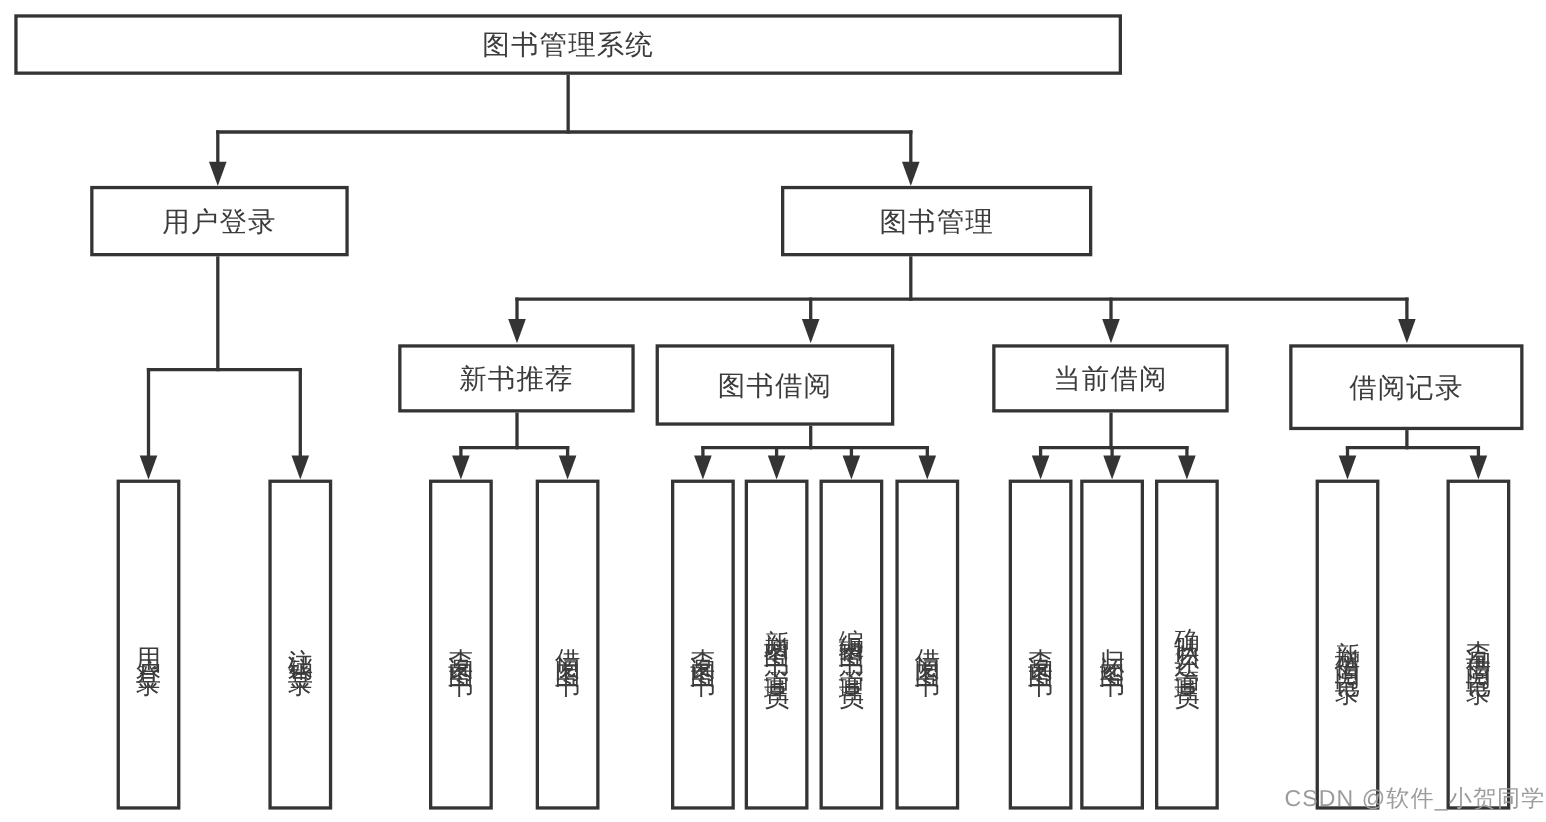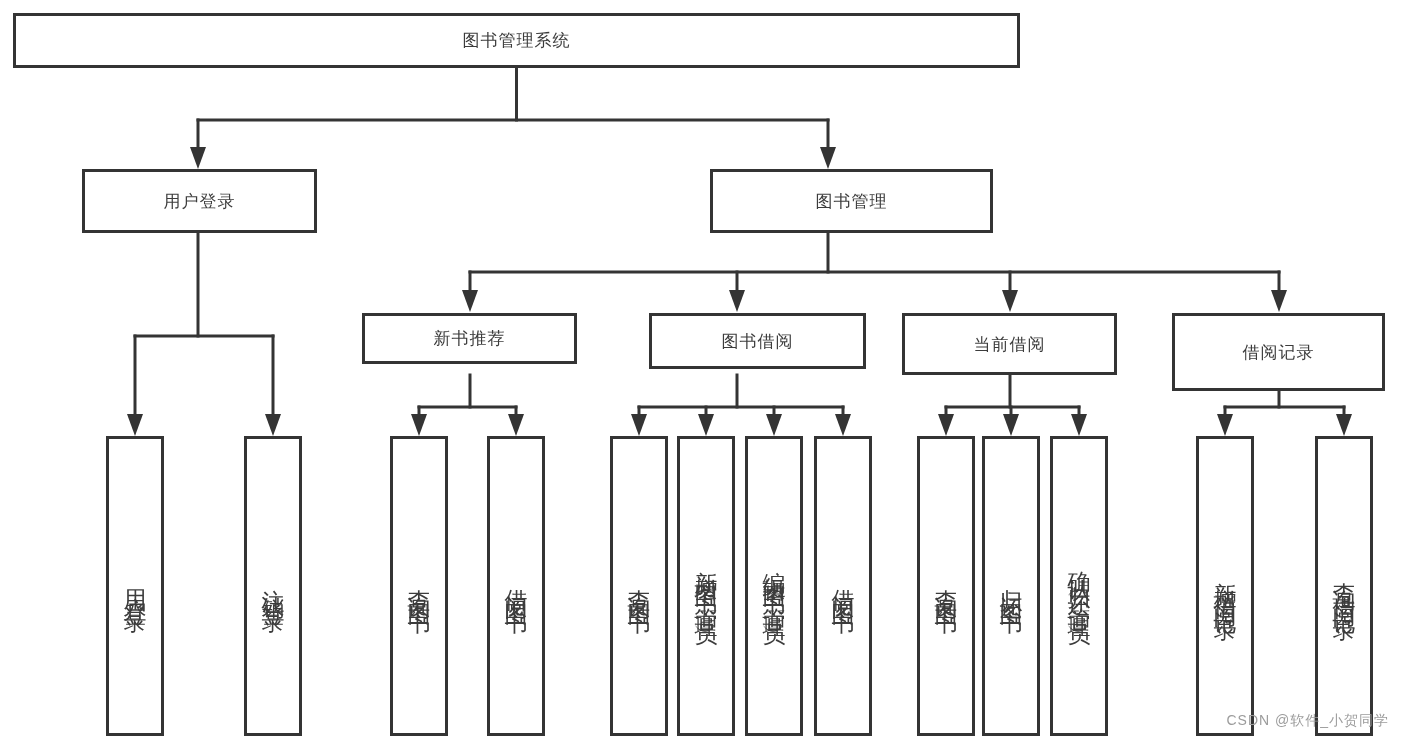--- a/index.html
+++ b/index.html
@@ -41,41 +41,41 @@
     position:absolute;
     box-sizing:border-box;
     background:var(--background);
     border:3px solid var(--line);
     display:flex;
     align-items:center;
     justify-content:center;
     z-index:2;
   }
   .node span{
-    font-size:17px;
+    font-size:25px;
     color:var(--text);
     letter-spacing:1px;
     white-space:nowrap;
   }
   .node.leaf span{
     writing-mode:vertical-rl;
     text-orientation:mixed;
     font-size:23px;
     letter-spacing:0.32em;
     line-height:1;
   }
   .node.root{left:13px;top:13px;width:1007px;height:55px;}
   .node.lvl{height:64px;}
   .node.leaf{top:436px;width:58px;height:300px;}
   .watermark{
     position:absolute;
     top:712px;
-    right:16px;
+    right:0;
     z-index:10;
-    font-size:14px;
+    font-size:21px;
     color:var(--watermark);
     letter-spacing:1px;
     white-space:nowrap;
   }
 </style>
 </head>
 <body>
 
 <div class="stage">
 
@@ -159,24 +159,24 @@
     <span>图书管理系统</span>
   </div>
 
   <div class="node lvl" style="left:82px;top:169px;width:235px;">
     <span>用户登录</span>
   </div>
   <div class="node lvl" style="left:710px;top:169px;width:283px;">
     <span>图书管理</span>
   </div>
 
-  <div class="node lvl" style="left:362px;top:313px;width:215px;height:51px;">
+  <div class="node lvl" style="left:362px;top:313px;width:215px;height:62px;">
     <span>新书推荐</span>
   </div>
-  <div class="node lvl" style="left:649px;top:313px;width:217px;height:56px;font-family:Liberation Serif, serif;">
+  <div class="node lvl" style="left:596px;top:313px;width:217px;height:74px;font-family:Liberation Serif, serif;">
     <span>图书借阅</span>
   </div>
   <div class="node lvl" style="left:902px;top:313px;width:215px;height:62px;">
     <span>当前借阅</span>
   </div>
   <div class="node lvl" style="left:1172px;top:313px;width:213px;height:78px;">
     <span>借阅记录</span>
   </div>
 
   <div class="node leaf" style="left:106px;">

